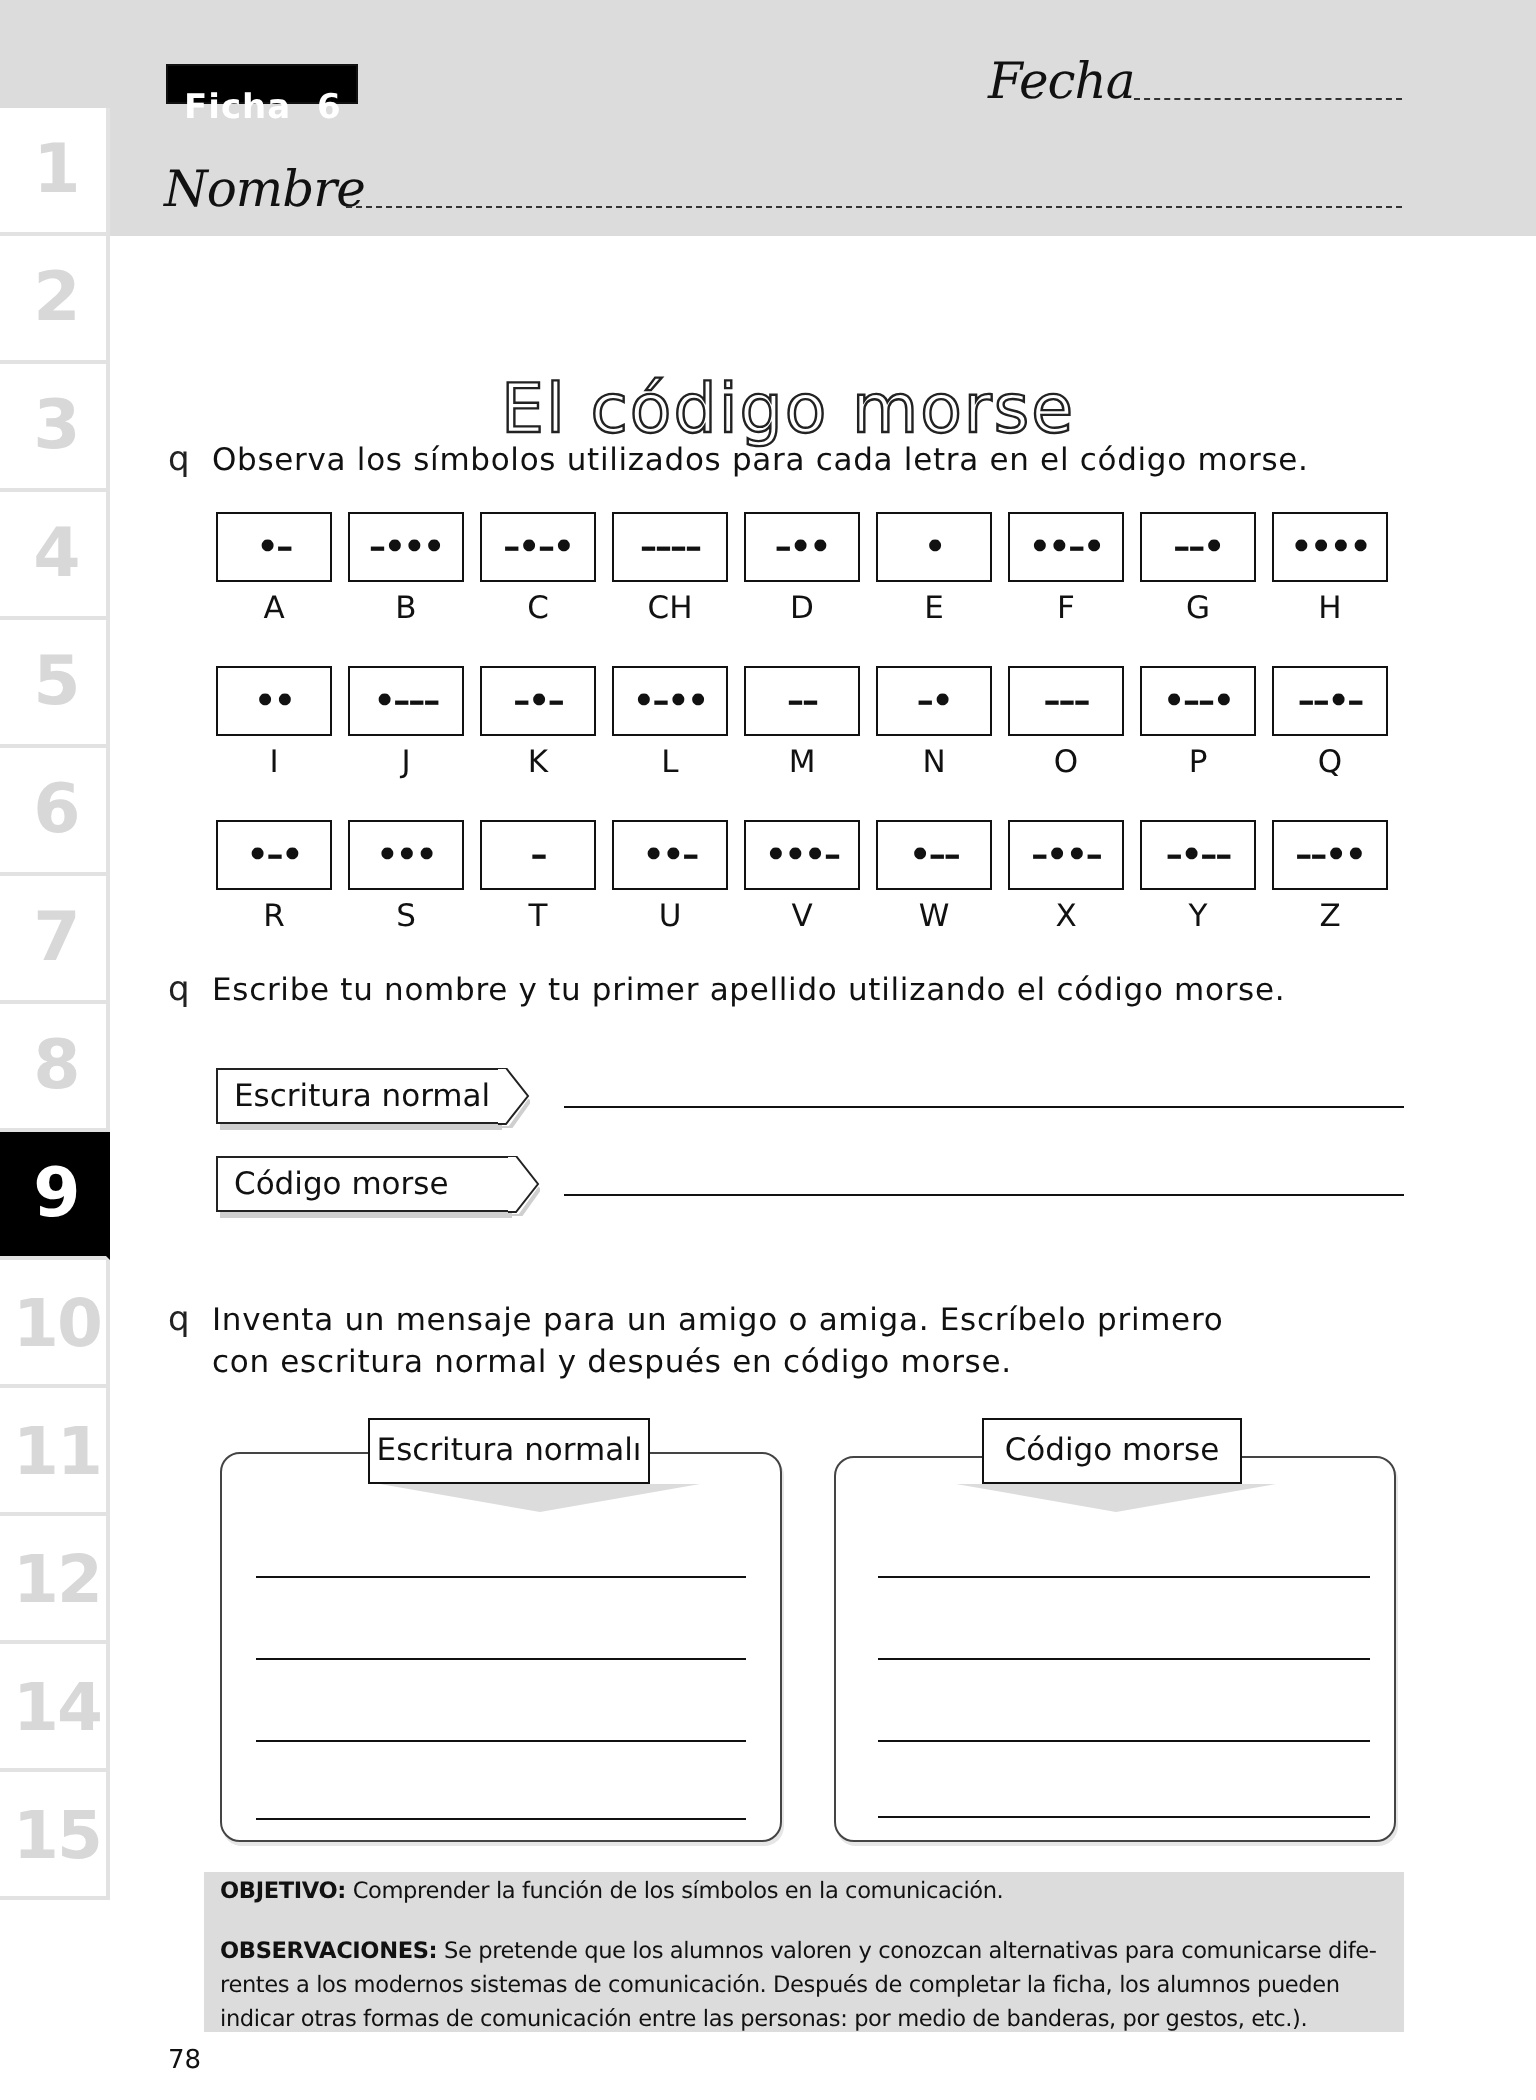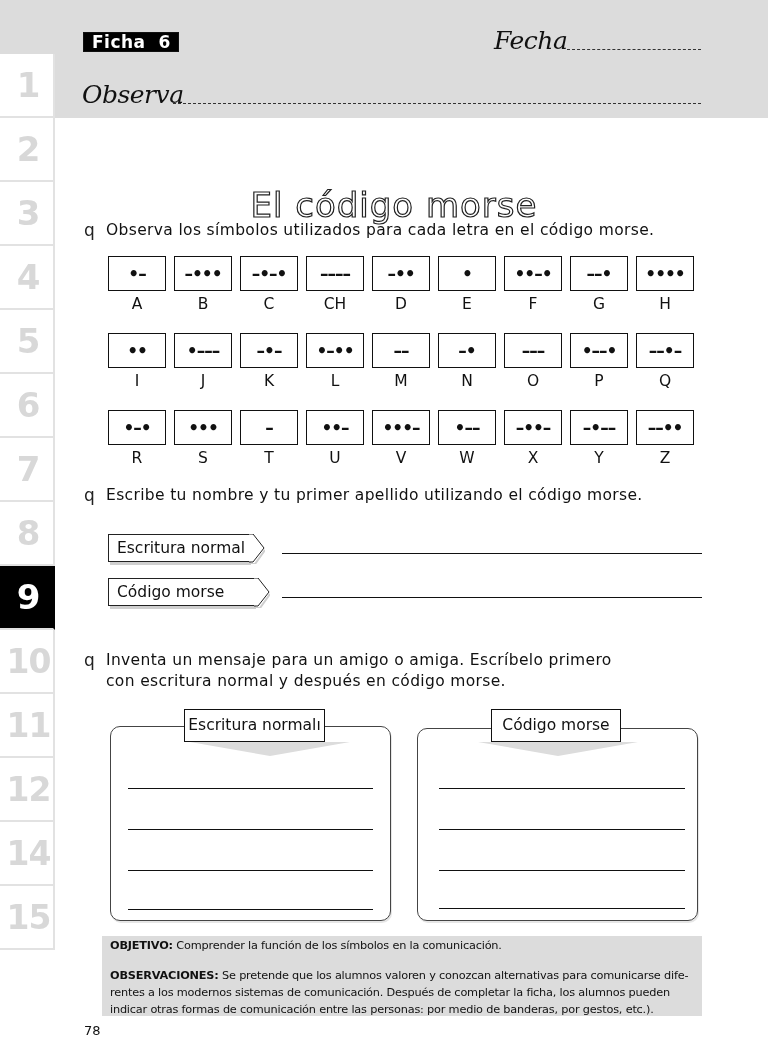--- a/index.html
+++ b/index.html
@@ -2,21 +2,21 @@
 <html><head>
 <meta charset="utf-8">
 <style>
   * { box-sizing: border-box; margin: 0; padding: 0; }
   html, body { width: 768px; height: 1050px; background: #ffffff; overflow: hidden; }
   body { position: relative; font-family: "DejaVu Sans", "Liberation Sans", sans-serif; color: #111; }
 
   
   .header-band { position: absolute; left: 0; top: 0; width: 768px; height: 118px; background: #dcdcdc; }
   .ficha-tag { position: absolute; left: 83px; top: 32px; height: 20px; display: flex; align-items: stretch; border: 1px solid #111; }
-  .ficha-tag .ficha-black { background: #000; color: #fff; font-weight: bold; font-size: 17px; padding: 0 7px 0 8px; line-height: 19px; letter-spacing: 0.5px; }
+  .ficha-tag .ficha-black { background: #000; color: #fff; font-weight: bold; font-size: 17px; padding: 12px 7px 0 8px; line-height: 19px; letter-spacing: 0.5px; }
   .ficha-tag .ficha-subject { background: #fff; color: #000; font-weight: bold; font-size: 12.5px; line-height: 19px; padding: 0 8px 0 8px; letter-spacing: -0.2px; }
   .script-label { position: absolute; font-family: "DejaVu Serif", serif; font-style: italic; font-size: 25px; color: #111; letter-spacing: -0.5px; }
   .dotted-line { position: absolute; border-bottom: 1px dashed #333; height: 1px; }
 
   
   .side-tabs { position: absolute; left: 0; top: 54px; width: 55px; }
   .side-tab { height: 64px; border-bottom: 2px solid #e2e2e2; border-right: 2px solid #e2e2e2; background: #fff; display: flex; align-items: center; justify-content: center; font-weight: bold; font-size: 34px; color: #d8d8d8; padding-left: 4px; }
   .side-tab.active { background: #000; color: #fff; border-right-color: #000; }
   .side-tab.two-digit { font-size: 33px; letter-spacing: -1px; }
 
@@ -57,21 +57,21 @@
 
 <div class="ficha-tag">
   <div class="ficha-black">
     <span>Ficha</span>&nbsp;&nbsp;<span>6</span>
   </div>
 </div>
 
 <div class="script-label" style="left:494px; top:26px;">Fecha</div>
 <div class="dotted-line" style="left:567px; top:49px; width:134px;"></div>
 
-<div class="script-label" style="left:82px; top:80px;">Observa</div>
+<div class="script-label" style="left:82px; top:80px;">Nombre</div>
 <div class="dotted-line" style="left:173px; top:103px; width:528px;"></div>
 
 <div class="side-tabs">
   <div class="side-tab">1</div>
   <div class="side-tab">2</div>
   <div class="side-tab">3</div>
   <div class="side-tab">4</div>
   <div class="side-tab">5</div>
   <div class="side-tab">6</div>
   <div class="side-tab">7</div>

